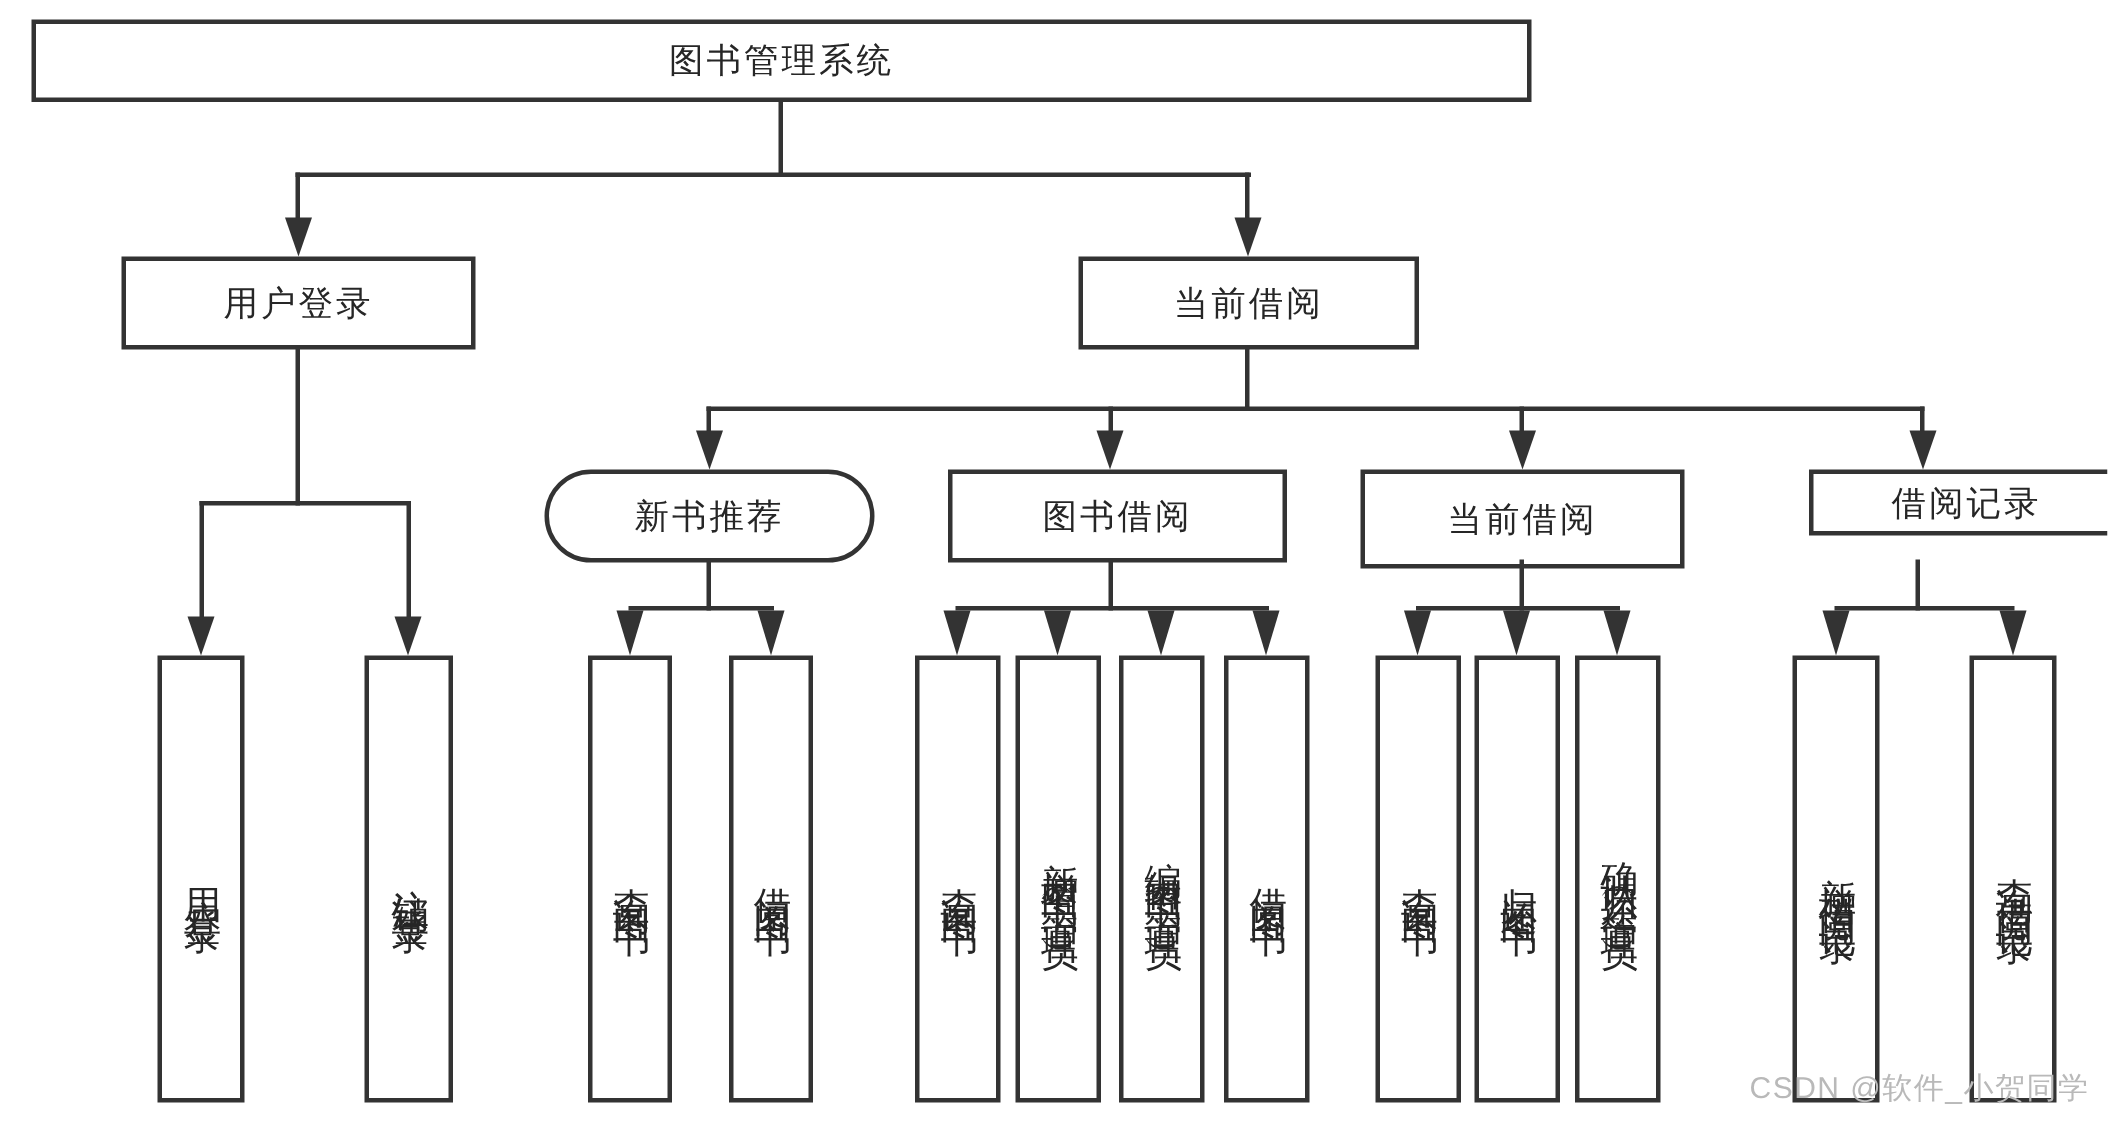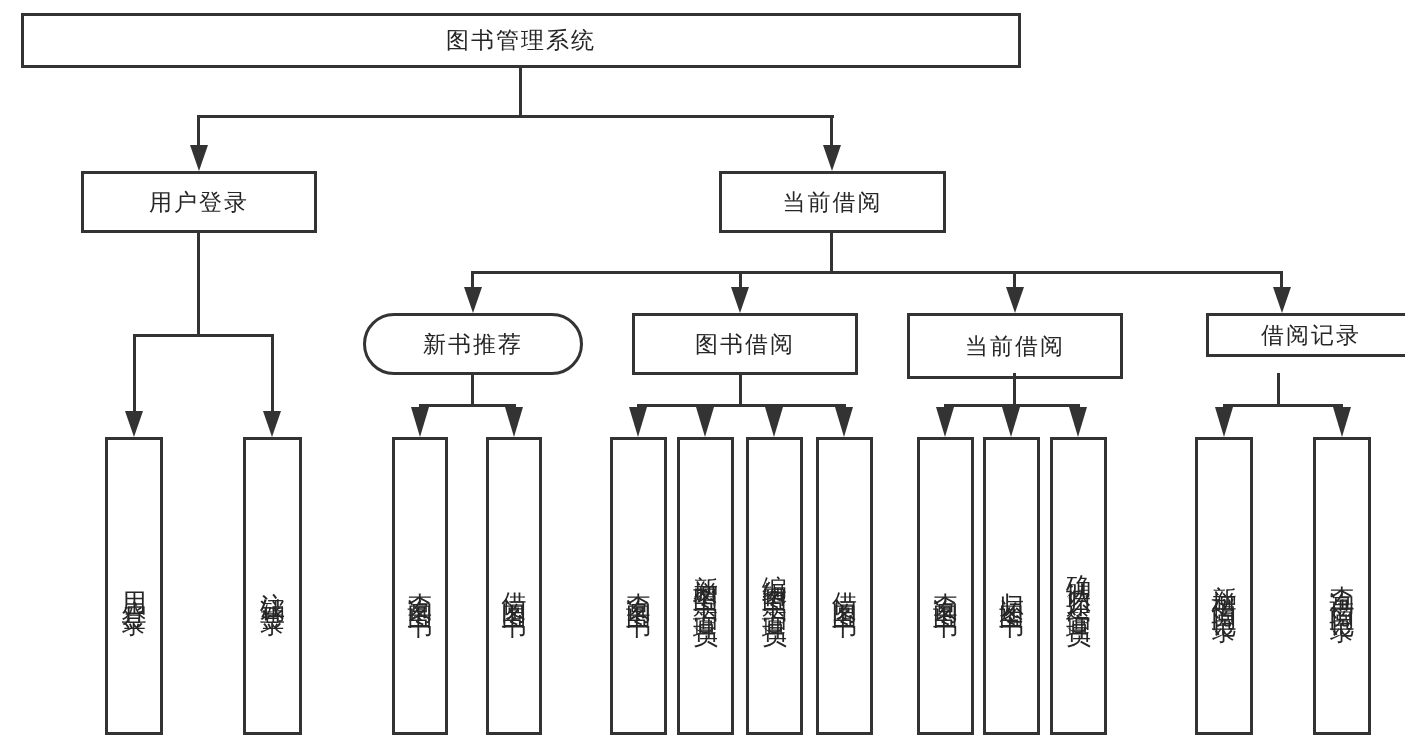--- a/index.html
+++ b/index.html
@@ -113,14 +113,15 @@
   <div class="line" style="left:944px;top:404px;width:136px;height:3px;"></div>
   <div class="arrow" style="left:936px;top:407px;border-top-width:30px;"></div>
   <div class="arrow" style="left:1002px;top:407px;border-top-width:30px;"></div>
   <div class="arrow" style="left:1069px;top:407px;border-top-width:30px;"></div>
 
   <div class="line" style="left:1277px;top:373px;width:3px;height:34px;"></div>
   <div class="line" style="left:1223px;top:404px;width:120px;height:3px;"></div>
   <div class="arrow" style="left:1215px;top:407px;border-top-width:30px;"></div>
   <div class="arrow" style="left:1333px;top:407px;border-top-width:30px;"></div>
 
+  <div class="watermark">CSDN @软件_小贺同学</div>
 
 </div>
 
 </body></html>

